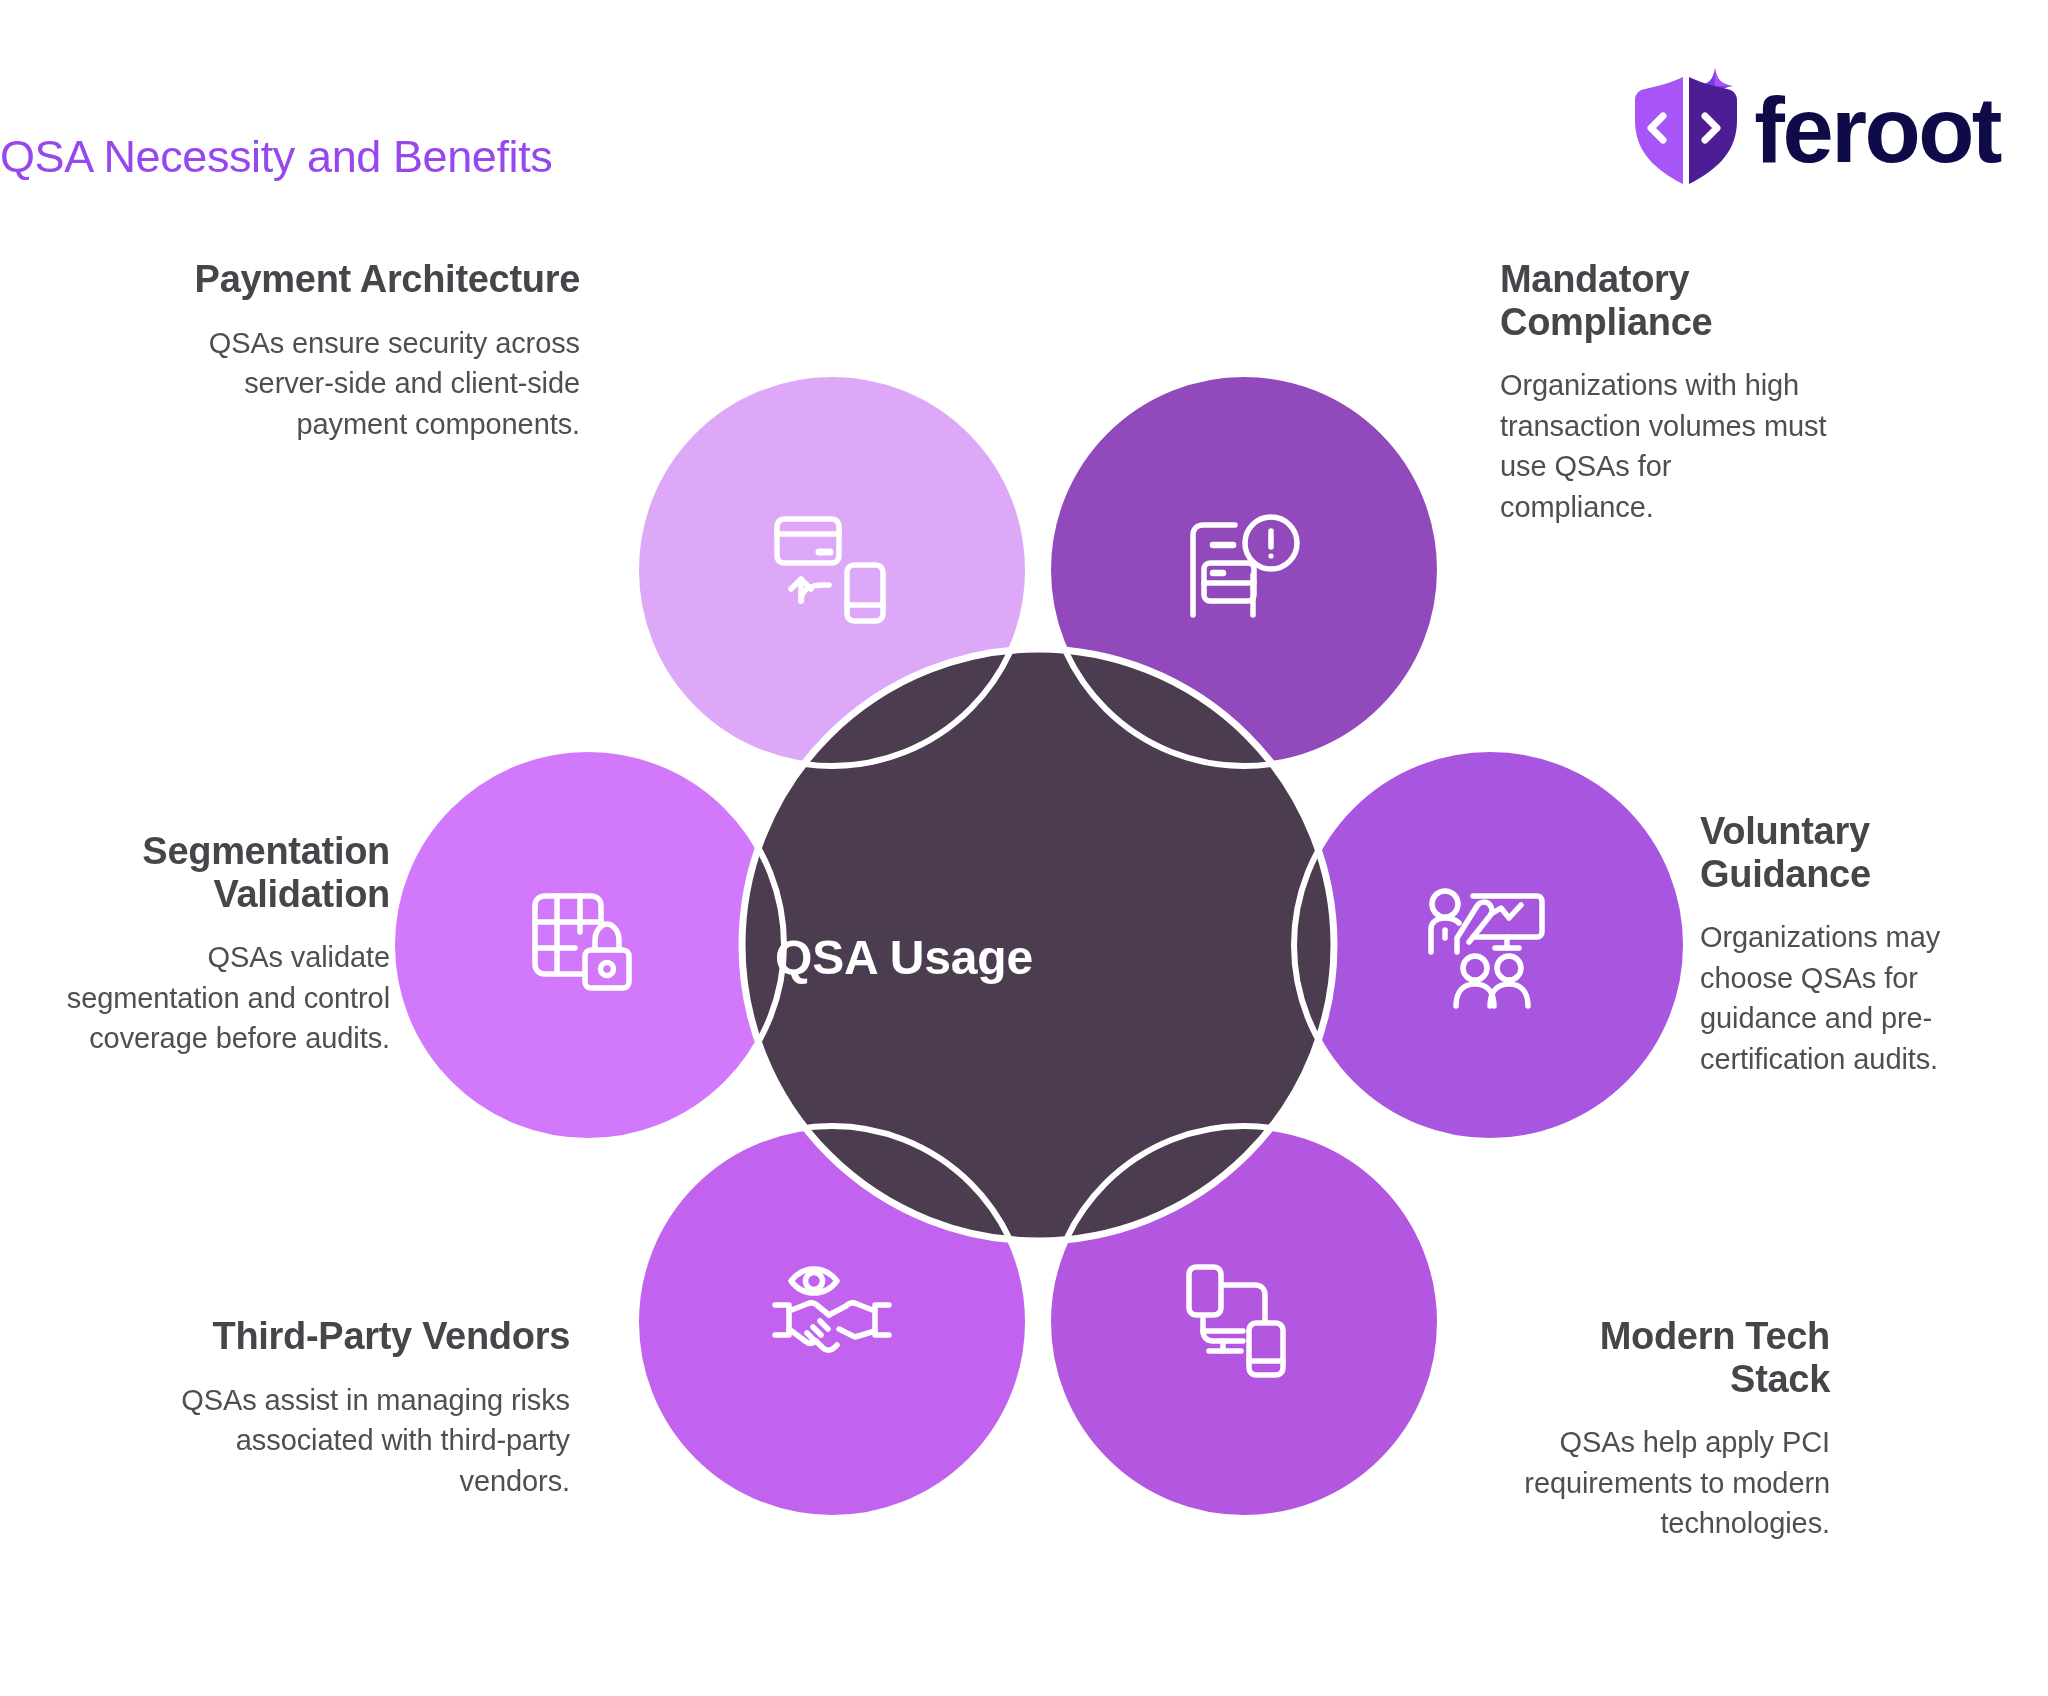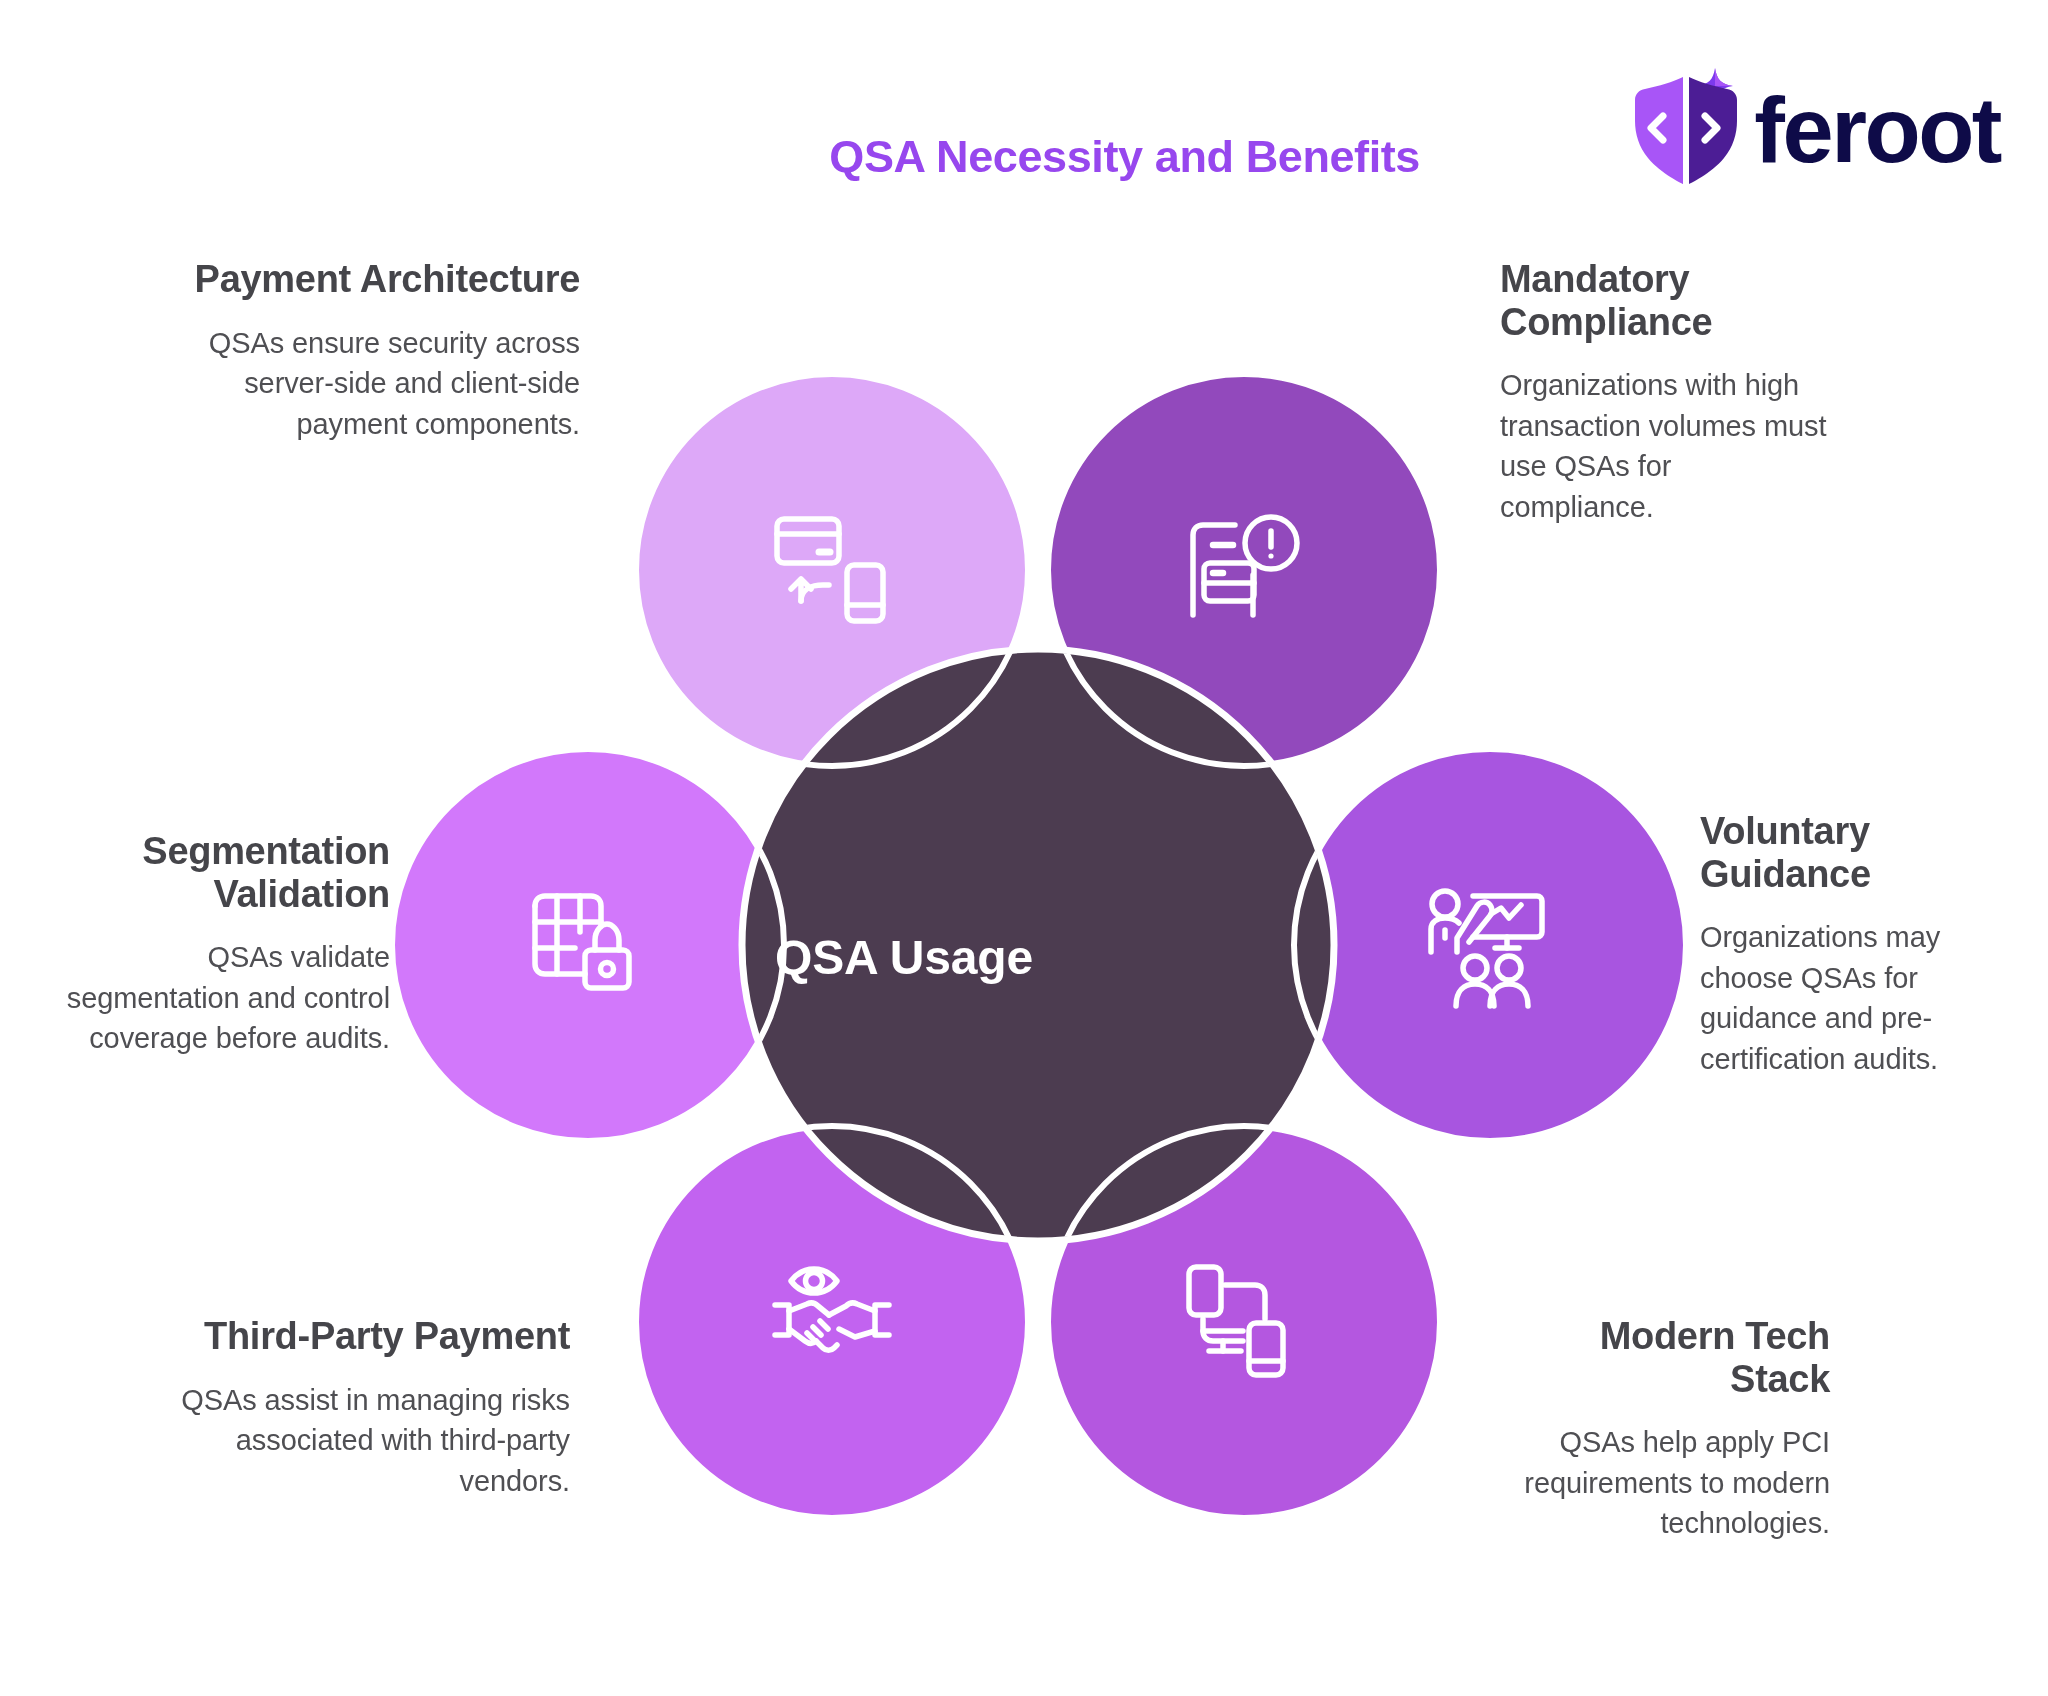--- a/index.html
+++ b/index.html
@@ -7,22 +7,22 @@
   body {
     width:2048px; height:1696px;
     font-family:"Liberation Sans", sans-serif;
     position:relative; overflow:hidden;
     -webkit-font-smoothing:antialiased;
   }
 
   
   #page-title {
     position:absolute; left:0; top:131px; width:1420px;
-    text-align:right;
-    font-size:45px; font-weight:bold; letter-spacing:-0.4px;
+    text-align:left;
+    font-size:45px; font-weight:normal; letter-spacing:-0.4px;
     color:#9747EE;
   }
 
   #logo {
     position:absolute; right:48px; top:66px;
     display:flex; align-items:center; gap:9px;
     height:120px;
   }
   #logo .mark { width:108px; height:120px; display:block; }
   #logo .word { font-size:92px; font-weight:bold; color:#0E0B48;
@@ -229,20 +229,20 @@
   <div class="h">Segmentation Validation</div>
   <div class="p">QSAs validate segmentation and control coverage before audits.</div>
 </div>
 
 <div class="block left-align" id="b-voluntary">
   <div class="h">Voluntary Guidance</div>
   <div class="p">Organizations may choose QSAs for guidance and pre-certification audits.</div>
 </div>
 
 <div class="block right-align" id="b-thirdparty">
-  <div class="h">Third-Party Payment</div>
+  <div class="h">Third-Party Vendors</div>
   <div class="p">QSAs assist in managing risks associated with third-party vendors.</div>
 </div>
 
 <div class="block left-align" id="b-modern">
   <div class="h">Modern Tech Stack</div>
   <div class="p">QSAs help apply PCI requirements to modern technologies.</div>
 </div>
 
 </body></html>

